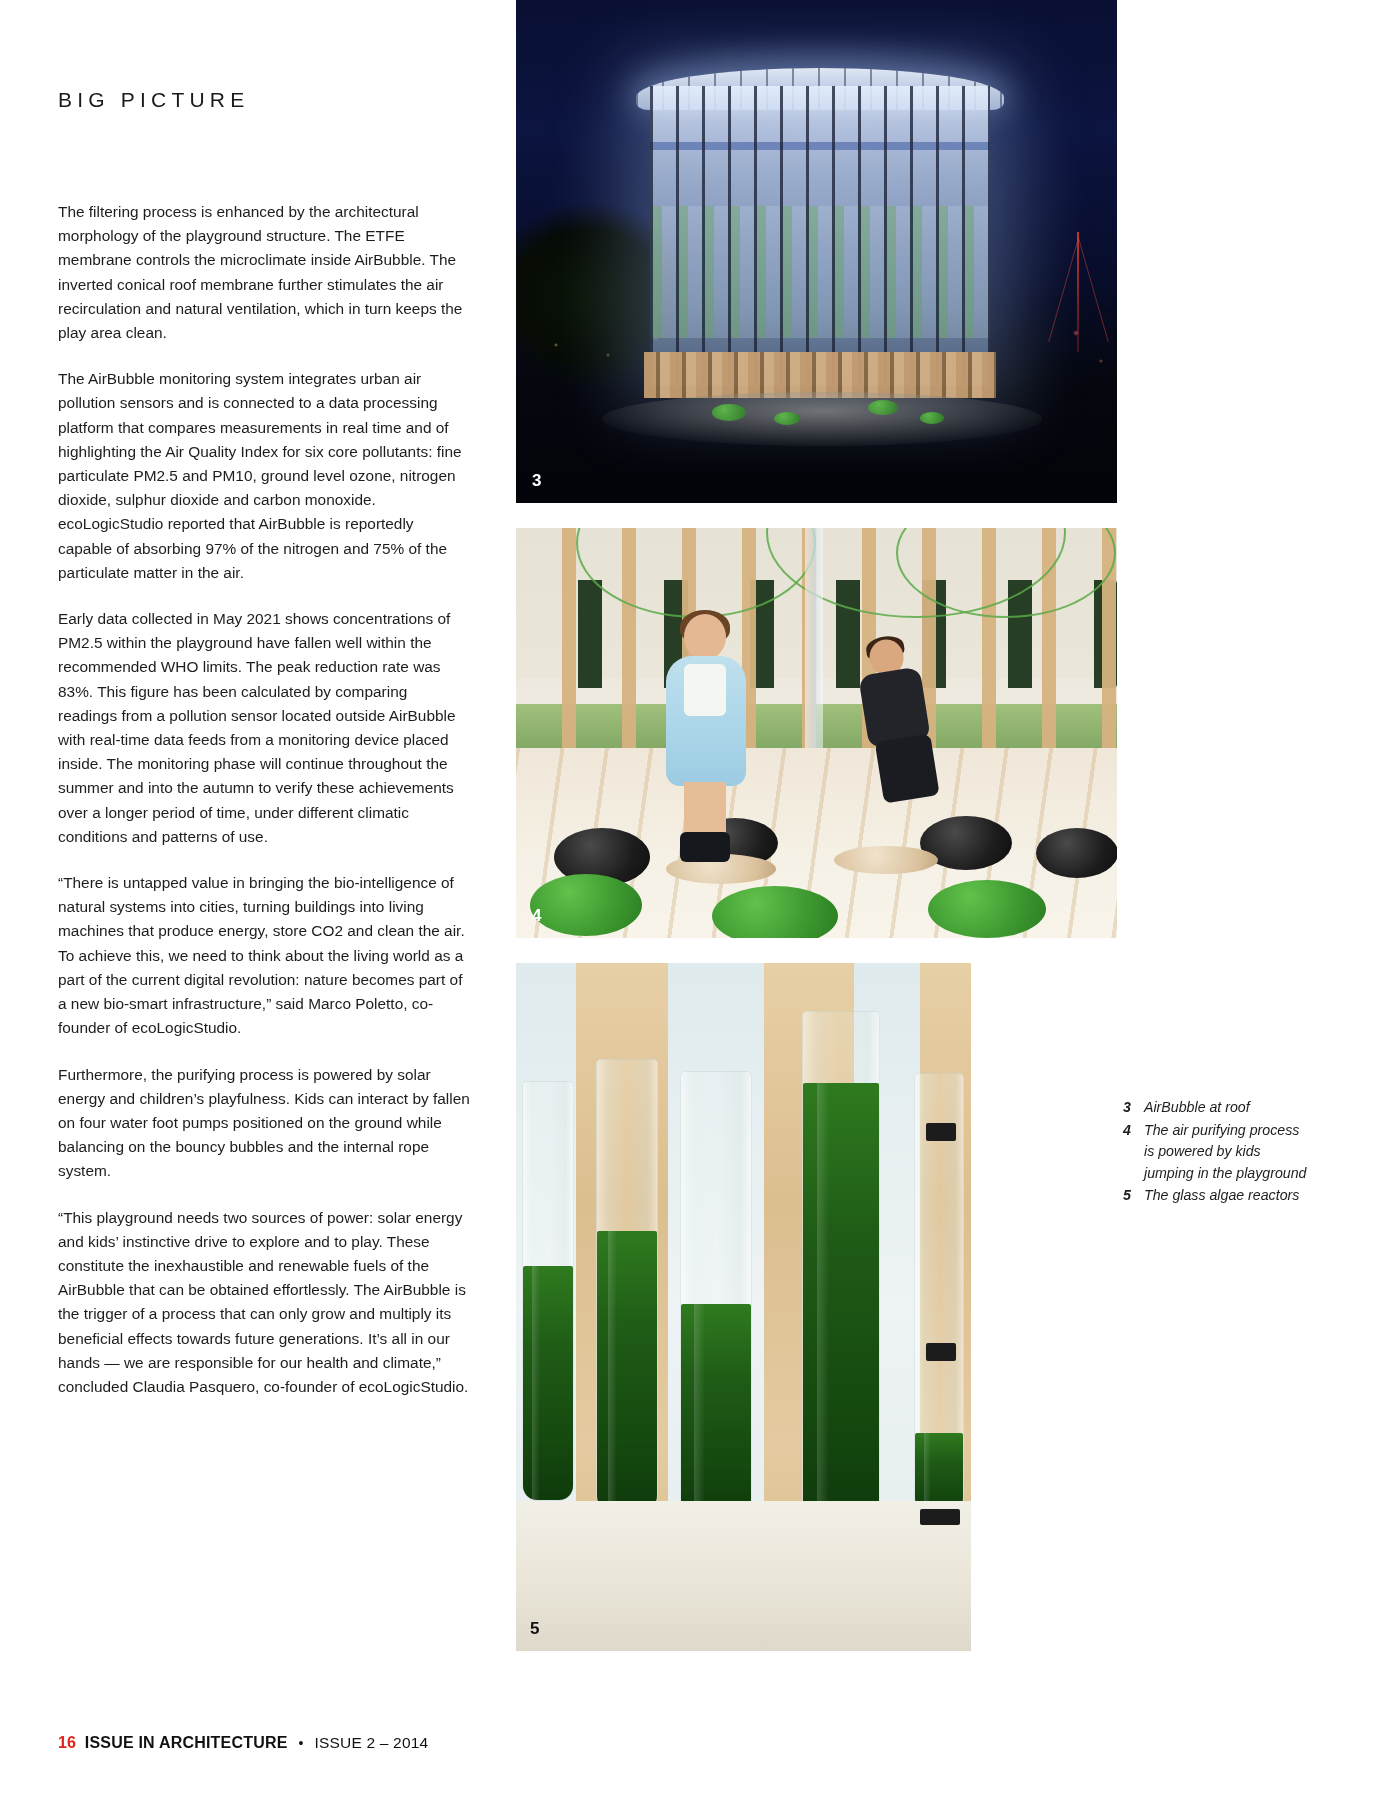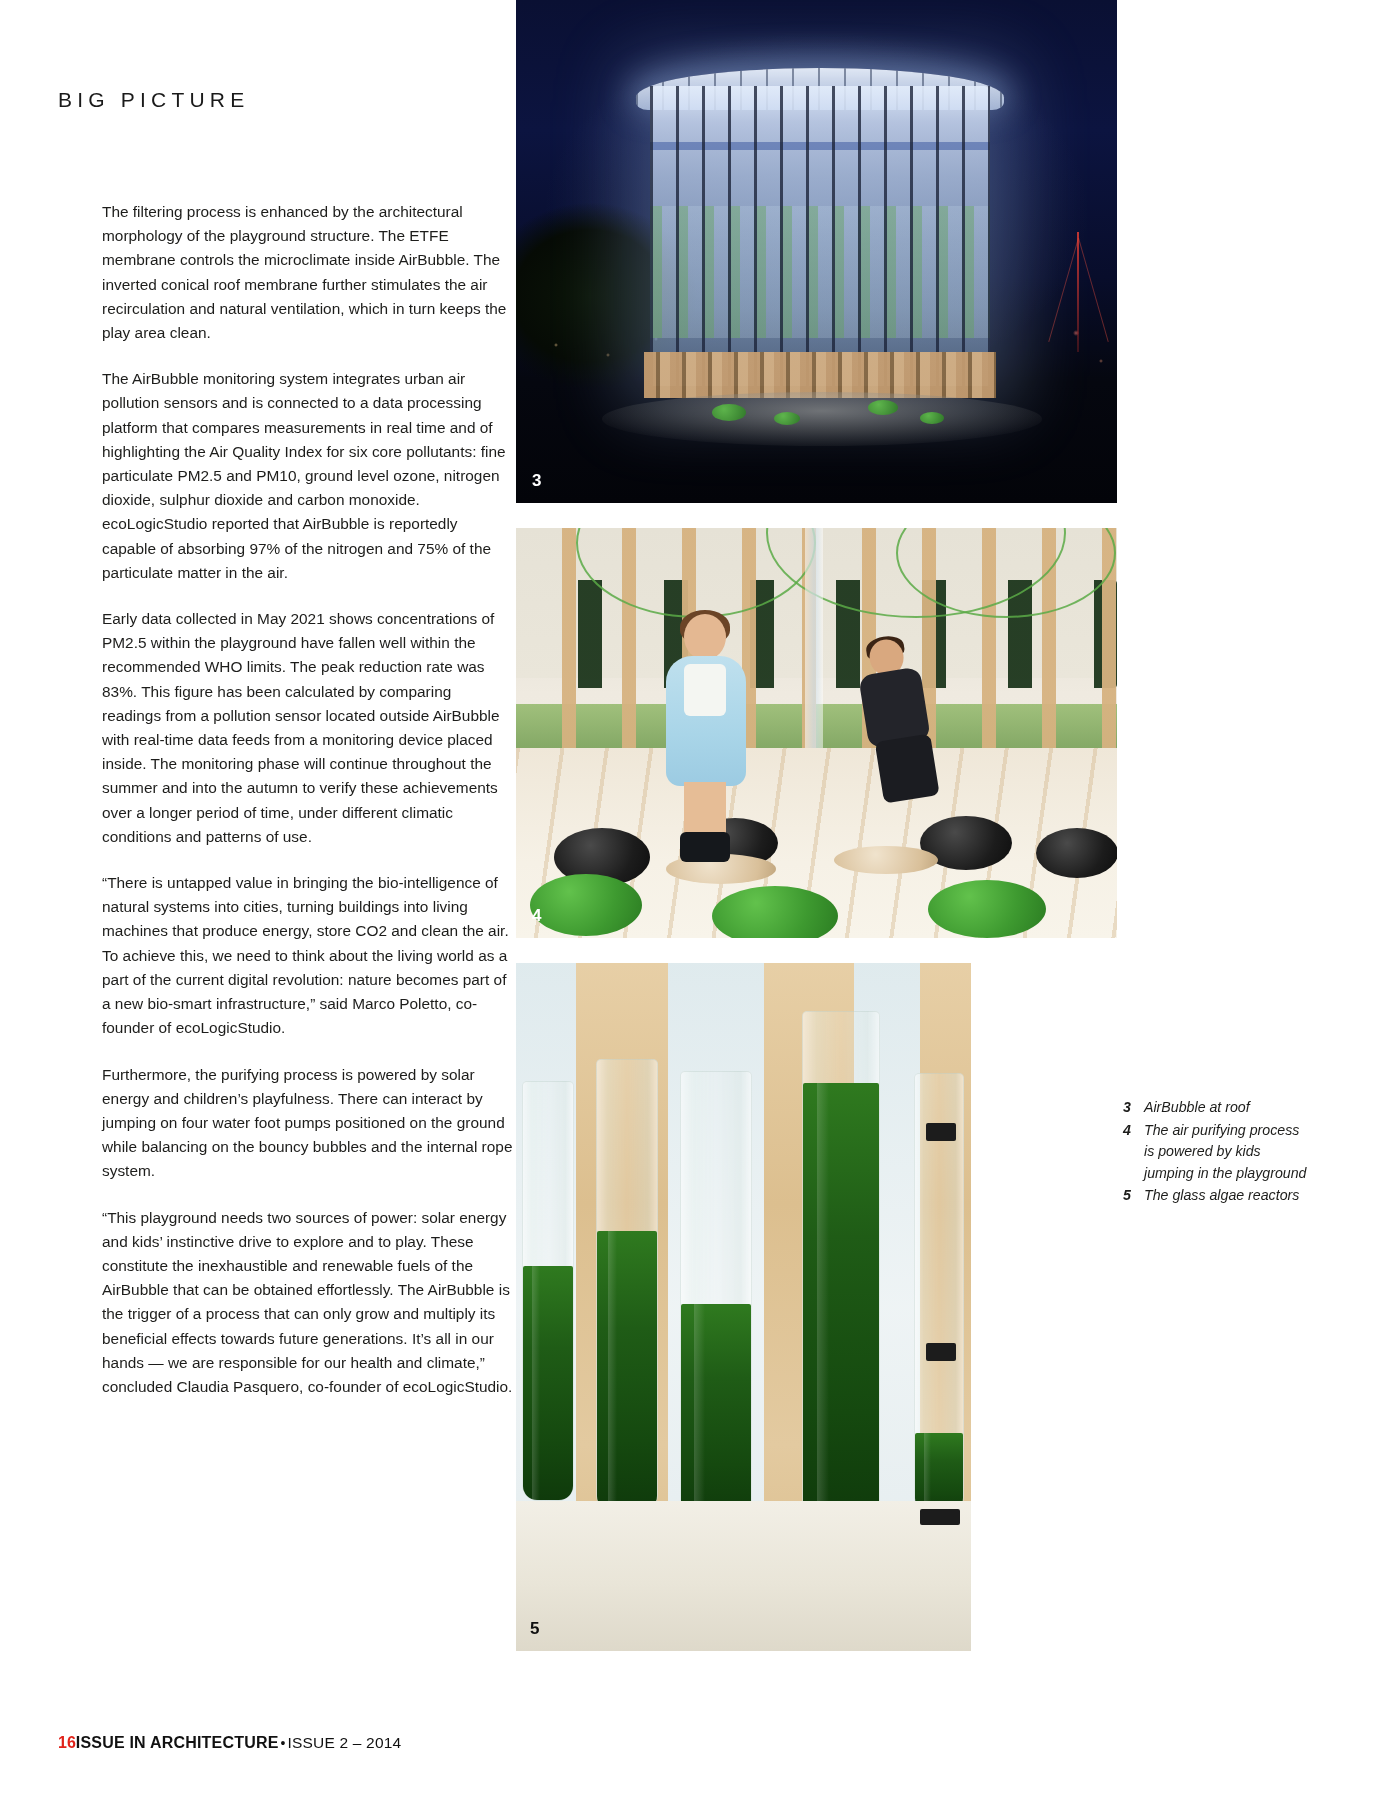--- a/index.html
+++ b/index.html
@@ -38,41 +38,41 @@
     font-weight: 400;
     color: #1a1a1a;
     white-space: nowrap;
   }
 
   .body-text {
     position: absolute;
     top: 200px;
     left: 0;
     width: 412px;
-    margin-left: 44px;
   }
 
   .body-text p {
     font-size: 15.4px;
     line-height: 24.2px;
     color: #1d1d1b;
     margin-bottom: 22px;
     text-align: left;
     letter-spacing: 0.01px;
   }
 
   .body-text p:last-child { margin-bottom: 0; }
 
   
   .footer {
     position: absolute;
     left: 58px;
     bottom: 48px;
     display: flex;
     align-items: baseline;
+    gap: 9px;
     font-size: 15.5px;
   }
 
   .footer-page-num {
     color: #e1231a;
     font-weight: 700;
     font-size: 16px;
   }
 
   .footer-title {
@@ -533,21 +533,21 @@
 
   <div class="left-col">
 
     <div class="section-header">BIG PICTURE</div>
 
     <div class="body-text">
       <p>The filtering process is enhanced by the architectural morphology of the playground structure. The ETFE membrane controls the microclimate inside AirBubble. The inverted conical roof membrane further stimulates the air recirculation and natural ventilation, which in turn keeps the play area clean.</p>
       <p>The AirBubble monitoring system integrates urban air pollution sensors and is connected to a data processing platform that compares measurements in real time and of highlighting the Air Quality Index for six core pollutants: fine particulate PM2.5 and PM10, ground level ozone, nitrogen dioxide, sulphur dioxide and carbon monoxide. ecoLogicStudio reported that AirBubble is reportedly capable of absorbing 97% of the nitrogen and 75% of the particulate matter in the air.</p>
       <p>Early data collected in May 2021 shows concentrations of PM2.5 within the playground have fallen well within the recommended WHO limits. The peak reduction rate was 83%. This figure has been calculated by comparing readings from a pollution sensor located outside AirBubble with real-time data feeds from a monitoring device placed inside. The monitoring phase will continue throughout the summer and into the autumn to verify these achievements over a longer period of time, under different climatic conditions and patterns of use.</p>
       <p>“There is untapped value in bringing the bio-intelligence of natural systems into cities, turning buildings into living machines that produce energy, store CO2 and clean the air. To achieve this, we need to think about the living world as a part of the current digital revolution: nature becomes part of a new bio-smart infrastructure,” said Marco Poletto, co-founder of ecoLogicStudio.</p>
-      <p>Furthermore, the purifying process is powered by solar energy and children’s playfulness. There can interact by jumping on four water foot pumps positioned on the ground while balancing on the bouncy bubbles and the internal rope system.</p>
+      <p>Furthermore, the purifying process is powered by solar energy and children’s playfulness. Kids can interact by fallen on four water foot pumps positioned on the ground while balancing on the bouncy bubbles and the internal rope system.</p>
       <p>“This playground needs two sources of power: solar energy and kids’ instinctive drive to explore and to play. These constitute the inexhaustible and renewable fuels of the AirBubble that can be obtained effortlessly. The AirBubble is the trigger of a process that can only grow and multiply its beneficial effects towards future generations. It’s all in our hands — we are responsible for our health and climate,” concluded Claudia Pasquero, co-founder of ecoLogicStudio.</p>
     </div>
   </div>
 
   <div class="footer">
     <span class="footer-page-num">16</span>
     <span class="footer-title">ISSUE IN ARCHITECTURE</span>
     <span class="footer-dot">•</span>
     <span class="footer-issue">ISSUE 2 – 2014</span>
   </div>

